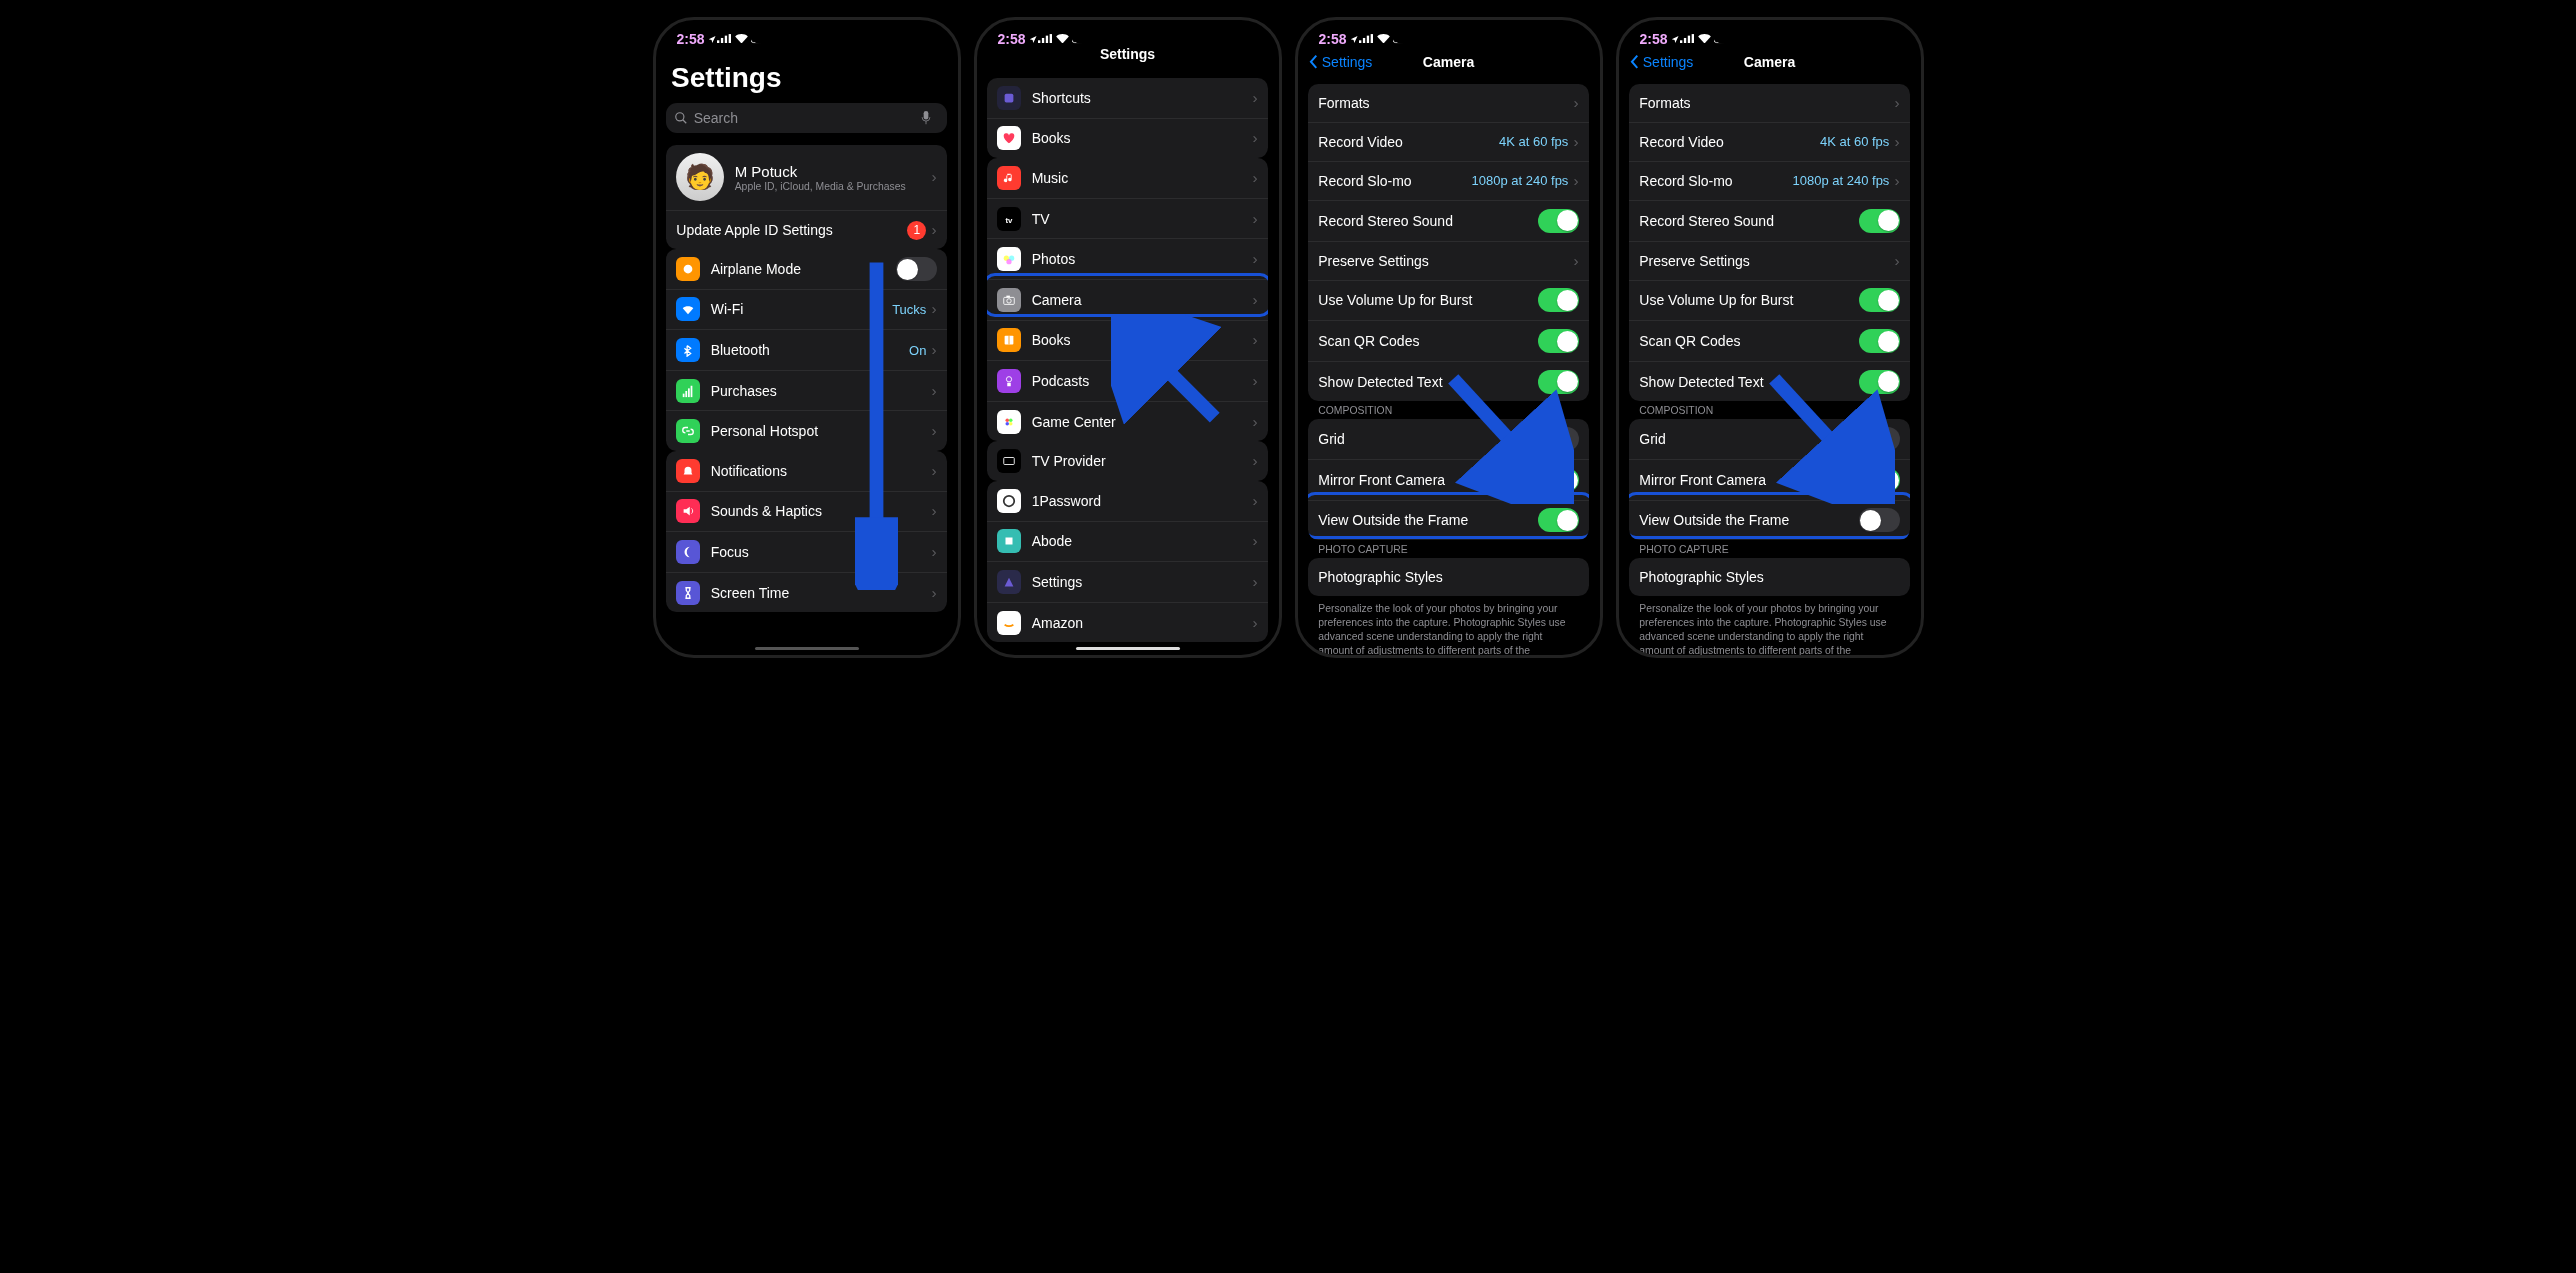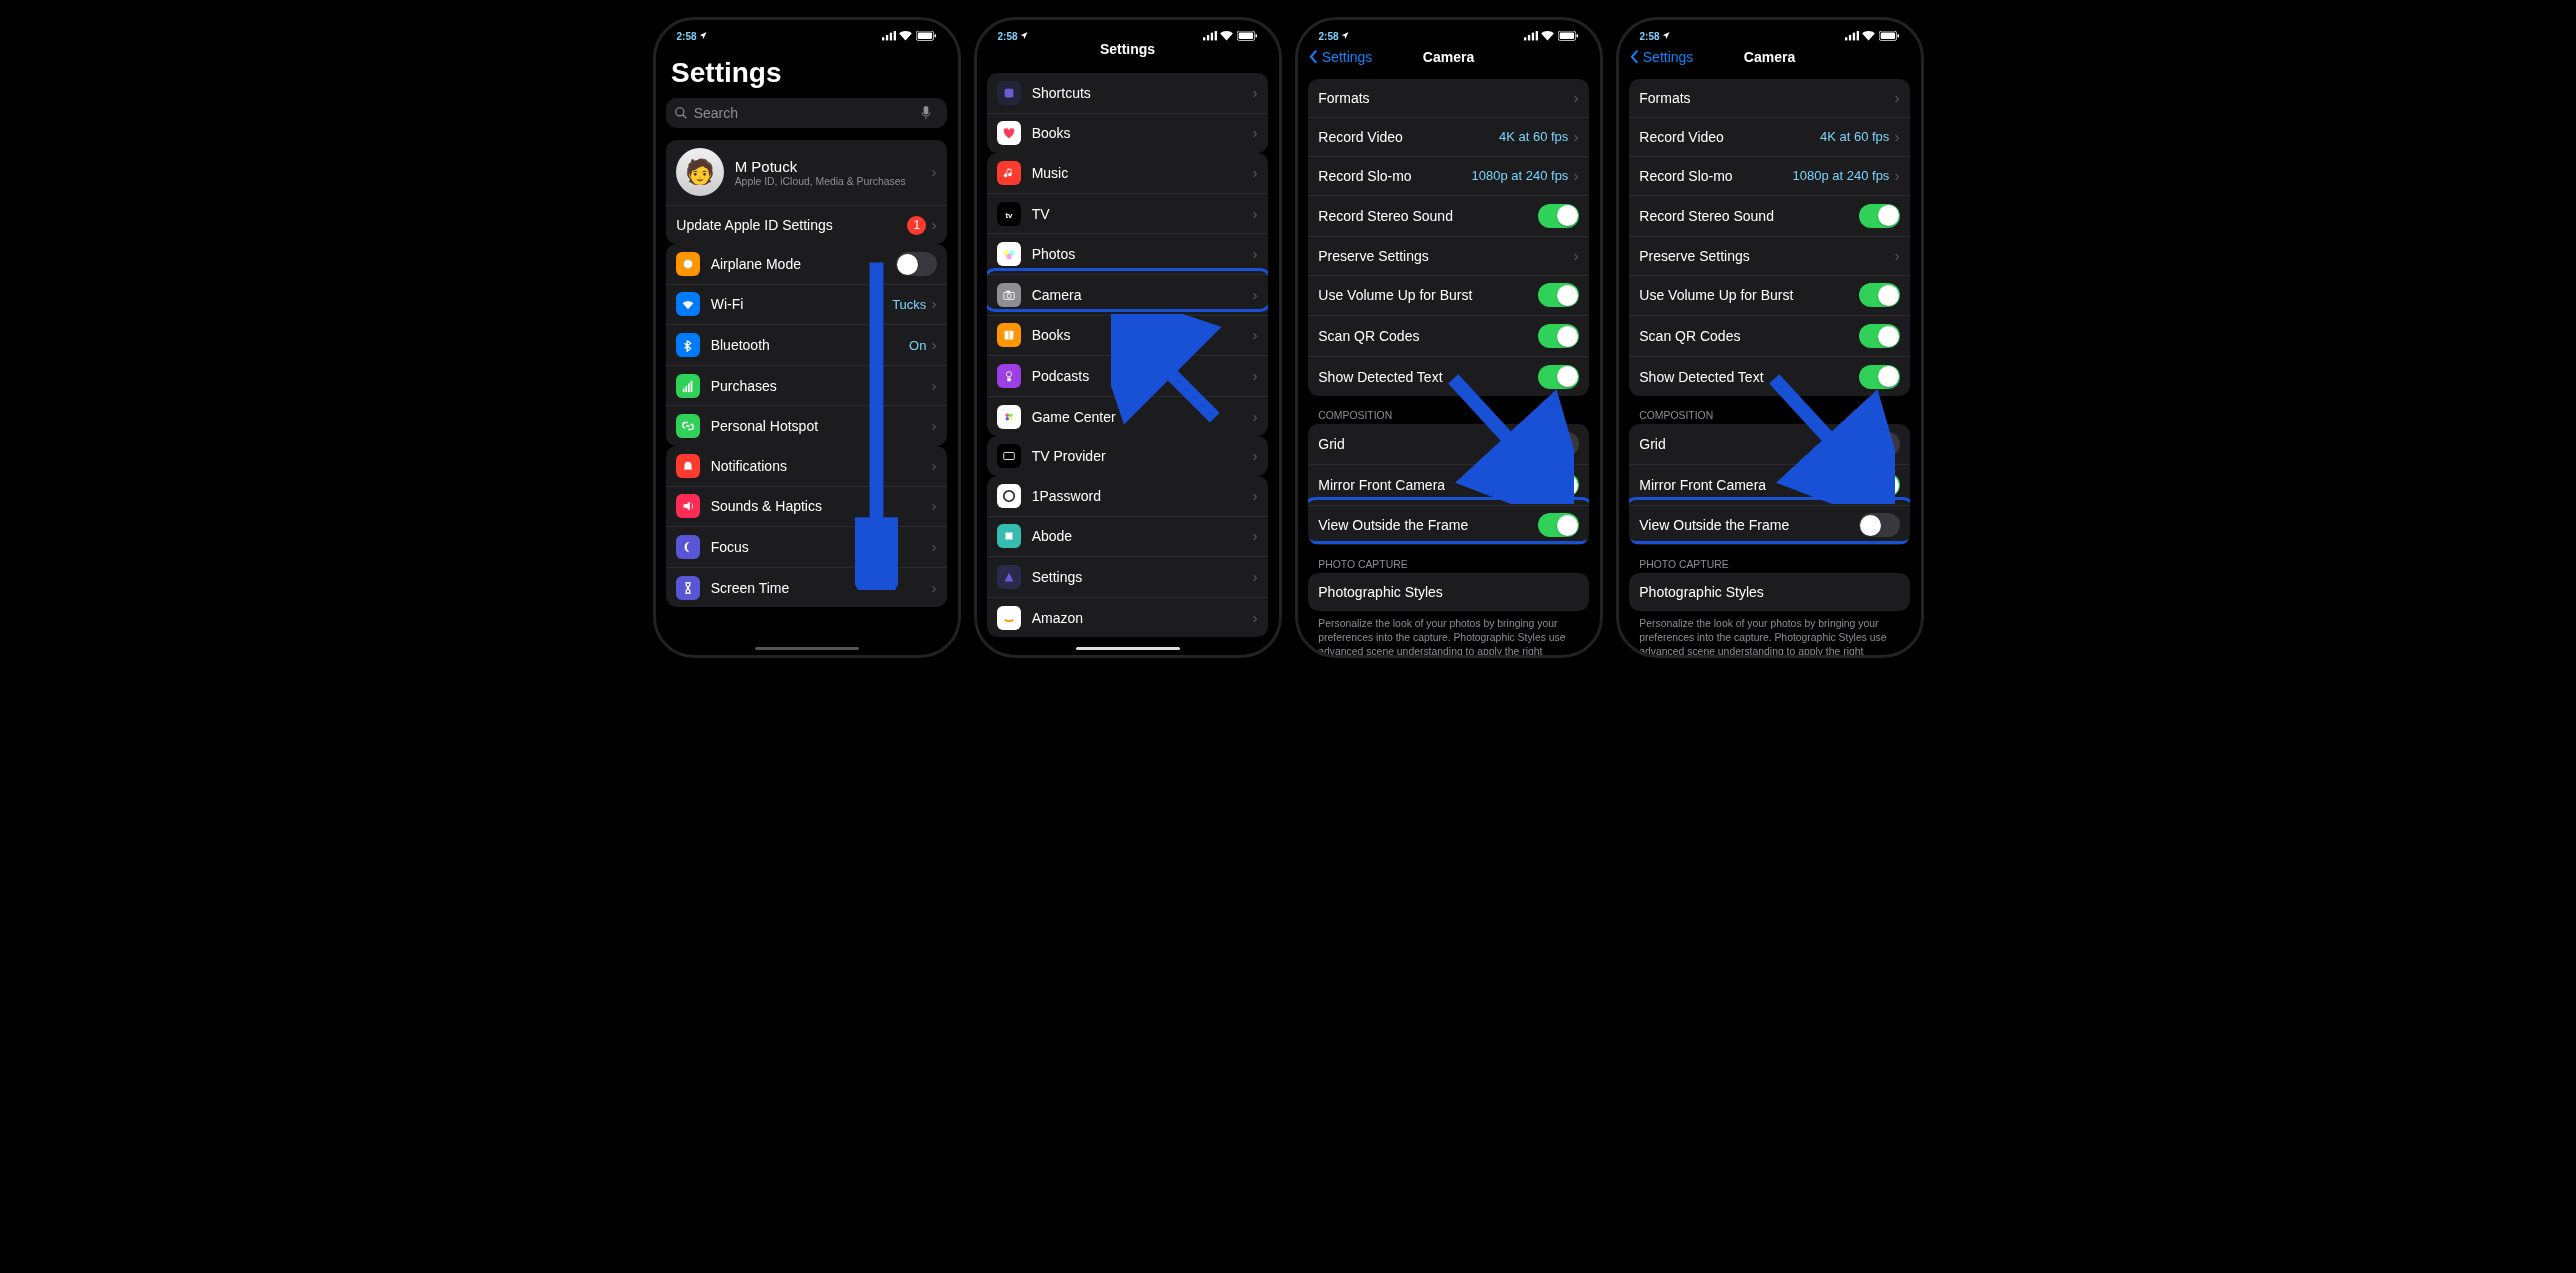--- a/index.html
+++ b/index.html
@@ -1,18 +1,18 @@
 <!DOCTYPE html>
 <html style="font-size:14px"><head>
 <meta charset="utf-8">
 <style>
 body{margin:0;background:#000;font-family:-apple-system,BlinkMacSystemFont,'Segoe UI',Helvetica,Arial,sans-serif;display:flex;justify-content:center;align-items:flex-start;padding:17.3px;gap:13px}
 .phone{width:302px;height:635px;background:#000;border-radius:41px;position:relative;border:3.5px solid #222;overflow:hidden}
 .notch{position:absolute;top:0;left:50%;transform:translateX(-50%);width:121px;height:24px;background:#000;border-radius:0 0 15.5px 15.5px;z-index:10}
-.statusbar{display:flex;justify-content:space-between;align-items:center;padding:10.4px 21px 0;color:#7dd3fc;font-weight:600;font-size:10px}
+.statusbar{display:flex;justify-content:flex-start;align-items:center;padding:10.4px 21px 0;color:#f0abfc;font-weight:600;font-size:14px}
 .statusbar .right{display:flex;gap:3.5px;align-items:center}
 .content{padding:0 10.4px;color:#fff}
 .large-title{font-size:28px;font-weight:700;padding:15.5px 5.2px 8.6px}
 .searchbar{background:#1c1c1e;border-radius:11px;display:flex;align-items:center;padding:7px 8.6px;color:#8e8e93;font-size:14px;margin-bottom:12px}
 .searchbar svg{width:14px;height:14px;margin-right:5.2px}
 .mic{margin-left:auto}
 .card{background:#1c1c1e;border-radius:10.4px;overflow:hidden;}
 .row{display:flex;align-items:center;padding:7.8px 10.4px;position:relative;border-bottom:0.9px solid #2c2c2e;min-height:22.5px}
 .row:last-child{border-bottom:none}
 .row .icon{width:24px;height:24px;border-radius:6px;display:flex;align-items:center;justify-content:center;margin-right:10.4px;flex-shrink:0;font-size:13px}
@@ -25,21 +25,21 @@
 .name{font-size:15px;font-weight:400}
 .badge{background:#ff3b30;color:#fff;border-radius:50%;width:19px;height:19px;display:flex;align-items:center;justify-content:center;font-size:12px;margin-right:5.2px}
 .toggle{width:41px;height:24px;border-radius:12px;background:#39393d;position:relative;flex-shrink:0}
 .toggle.on{background:#30d158}
 .toggle::after{content:'';position:absolute;width:21px;height:21px;background:#fff;border-radius:50%;top:1.7px;left:1.7px;box-shadow:0 0.9px 1.7px rgba(0,0,0,.3)}
 .toggle.on::after{left:19px}
 .navbar{display:flex;align-items:center;padding:7px 10.4px;color:#fff;position:relative}
 .back{color:#0a84ff;font-size:14px;display:flex;align-items:center}
 .back svg{width:10.4px;height:15.5px;margin-right:3.5px}
 .navtitle{position:absolute;left:50%;transform:translateX(-50%);font-size:14px;font-weight:600}
-.section-header{font-size:10.4px;color:#8e8e93;padding:3.5px 10.4px;text-transform:uppercase;margin-top:10px}
+.section-header{font-size:10.4px;color:#8e8e93;padding:3.5px 10.4px;text-transform:uppercase;margin-top:0}
 .footer-text{font-size:10.4px;color:#8e8e93;padding:5.2px 10.4px;line-height:1.35}
 .highlight{position:absolute;border:3.5px solid #1851d6;border-radius:12px;pointer-events:none;z-index:5}
 .arrow{position:absolute;z-index:6;pointer-events:none}
 .home-ind{position:absolute;bottom:5.2px;left:50%;transform:translateX(-50%);width:104px;height:3.5px;background:#555;border-radius:2.6px}
 .link{color:#0a84ff}
 </style>
 </head>
 <body>
 
 <div class="phone">

